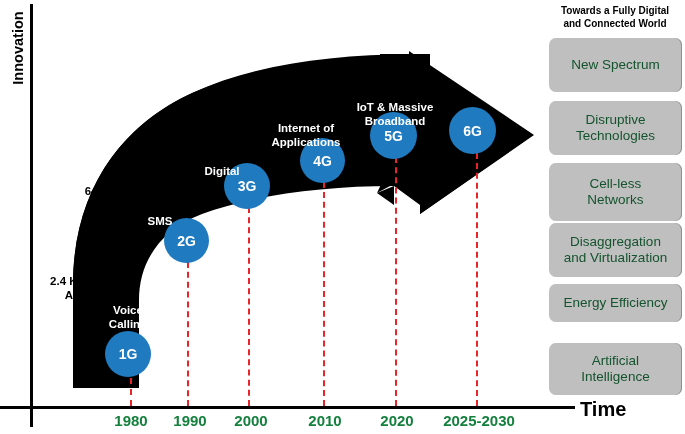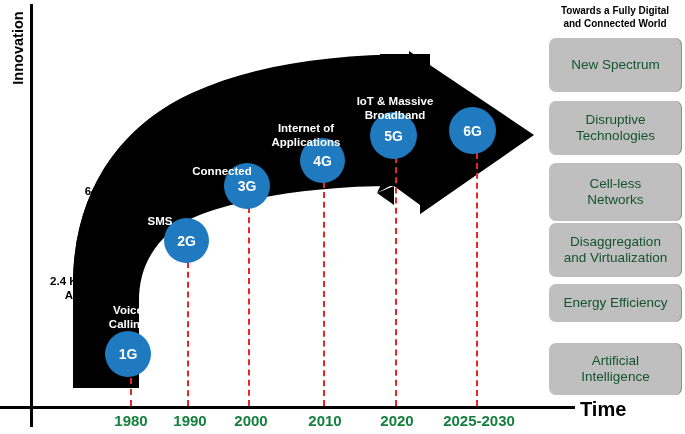--- a/index.html
+++ b/index.html
@@ -231,24 +231,24 @@
 GSM</div>
   <div class="lbl dark" style="left:140px; top:119px; width:84px;">2 Mbps
 WCDMA</div>
   <div class="lbl dark" style="left:203px; top:85px; width:120px;">100-1000 Mbps
 LTE</div>
   <div class="lbl dark" style="left:316px; top:68px; width:86px;">1-10 Gbps</div>
 
   <div class="lbl light" style="left:93px; top:303px; width:70px;">Voice
 Calling</div>
   <div class="lbl light" style="left:134px; top:214px; width:52px;">SMS</div>
-  <div class="lbl light" style="left:190px; top:164px; width:64px;">Connected</div>
+  <div class="lbl light" style="left:190px; top:164px; width:64px;">Digital</div>
   <div class="lbl light" style="left:265px; top:121px; width:82px;">Internet of
 Applications</div>
-  <div class="lbl light" style="left:340px; top:94px; width:110px;">IoT &amp; Massive
+  <div class="lbl light" style="left:340px; top:100px; width:110px;">IoT &amp; Massive
 Broadband</div>
 
   <div class="tick-label" style="left:131px;">1980</div>
   <div class="tick-label" style="left:190px;">1990</div>
   <div class="tick-label" style="left:251px;">2000</div>
   <div class="tick-label" style="left:325px;">2010</div>
   <div class="tick-label" style="left:397px;">2020</div>
   <div class="tick-label" style="left:479px;">2025-2030</div>
 
   <div id="side-panel">

